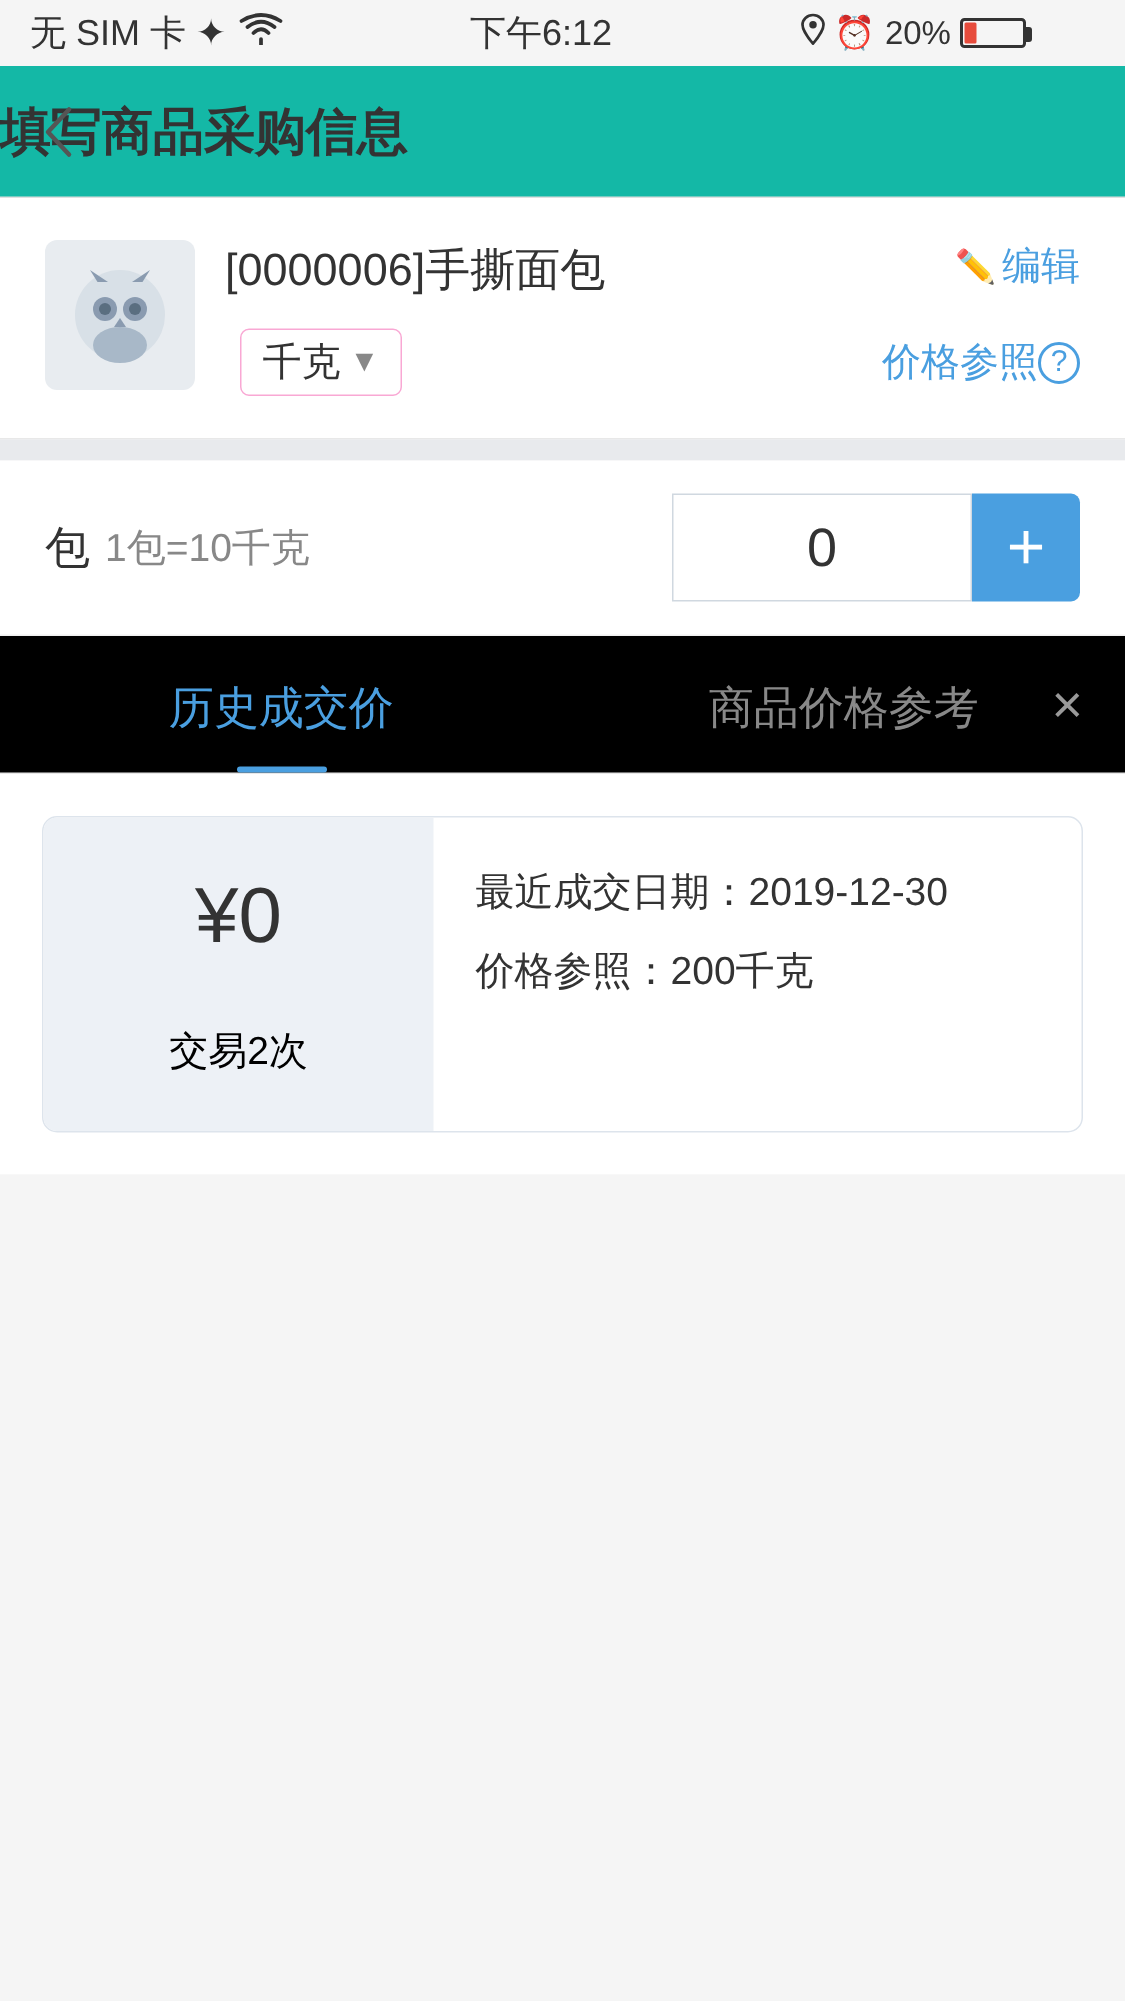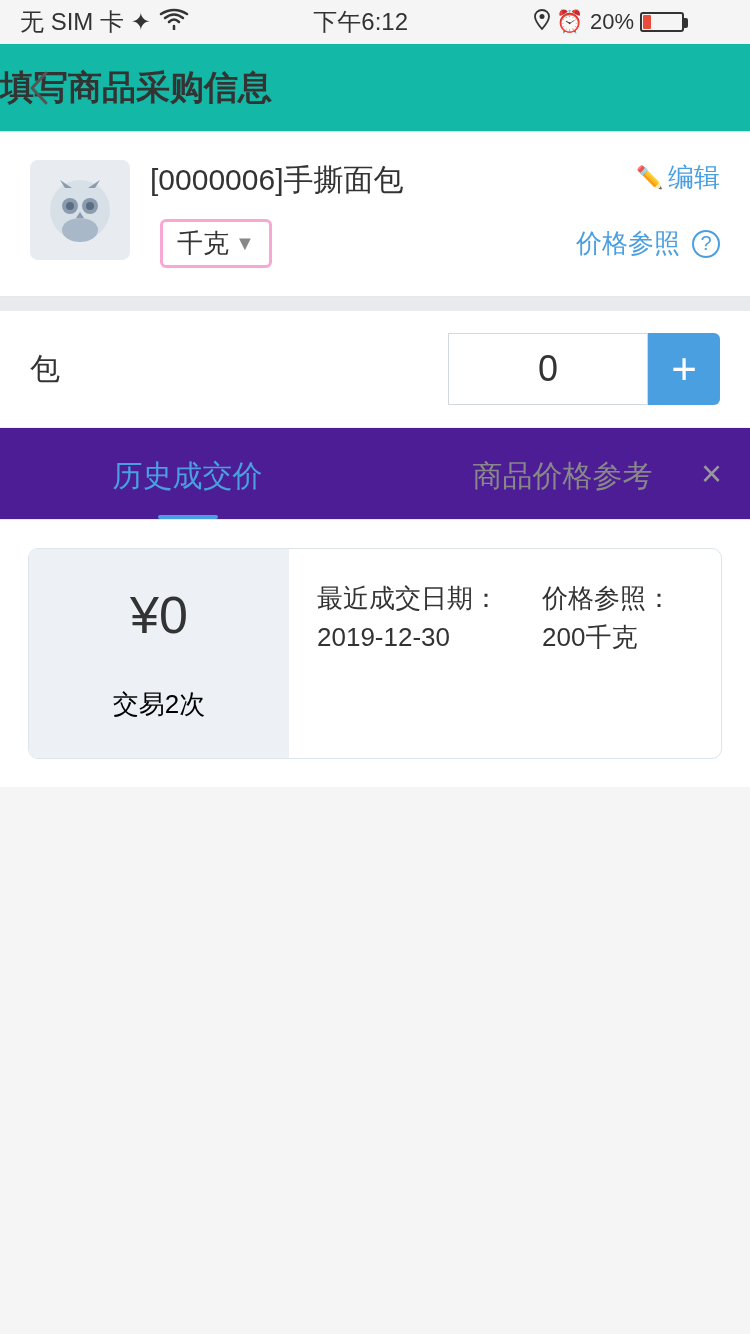--- a/index.html
+++ b/index.html
@@ -106,31 +106,31 @@
     }
     .edit-icon { font-size: 22px; }
     .purchase-unit-row {
       display: flex;
       align-items: center;
       justify-content: space-between;
     }
     .unit-label { font-size: 26px; color: #666; }
     .unit-select {
       display: inline-flex; align-items: center;
-      border: 3px solid #f9a8d4;
+      border: 1px solid #f9a8d4;
       border-radius: 6px;
       padding: 4px 14px 4px 14px;
       font-size: 26px;
       color: #333;
       gap: 6px;
       margin-left: 10px;
     }
     .price-ref {
       font-size: 26px; color: #4a9fe0;
-      display: flex; align-items: center; gap: 12px;
+      display: flex; align-items: center; gap: 0;
     }
     .help-circle {
       width: 28px; height: 28px;
       border: 2px solid #4a9fe0;
       border-radius: 50%;
       display: inline-flex; align-items: center; justify-content: center;
       font-size: 20px; color: #4a9fe0;
     }
 
     
@@ -178,21 +178,21 @@
       background: #fff;
       margin-top: 0;
     }
 
     
     .tabs-row {
       display: flex;
       align-items: center;
       border-bottom: 1px solid #e8e8e8;
       position: relative;
-      background: #4c1d95;
+      background: #000000;
       justify-content: space-between;
     }
     .tab-item {
       flex: 1; text-align: center;
       padding: 28px 0 22px;
       font-size: 30px;
       color: #888;
       position: relative;
       cursor: pointer;
     }
@@ -238,21 +238,21 @@
     }
     .card-trades {
       font-size: 26px;
       color: #000000;
       margin-top: 32px;
     }
     .card-right {
       flex: 1;
       padding: 30px 28px;
       display: flex;
-      flex-direction: row;
+      flex-direction: column;
       gap: 14px;
     }
     .card-detail-row {
       font-size: 26px;
       color: #333;
       line-height: 1.5;
     }
 
     
     .page-bg {
@@ -344,20 +344,21 @@
       </div>
     </div>
   </div>
 </div>
 
 <div class="divider-bar"></div>
 
 <div class="quantity-row">
   <div class="qty-label">
     <span>包</span>
+    <span class="qty-unit-badge">1包=10千克</span>
   </div>
   <div class="qty-controls">
     <div class="qty-input-box">
       <span>0</span>
     </div>
     <div class="qty-plus-btn">
       <span>+</span>
     </div>
   </div>
 </div>

